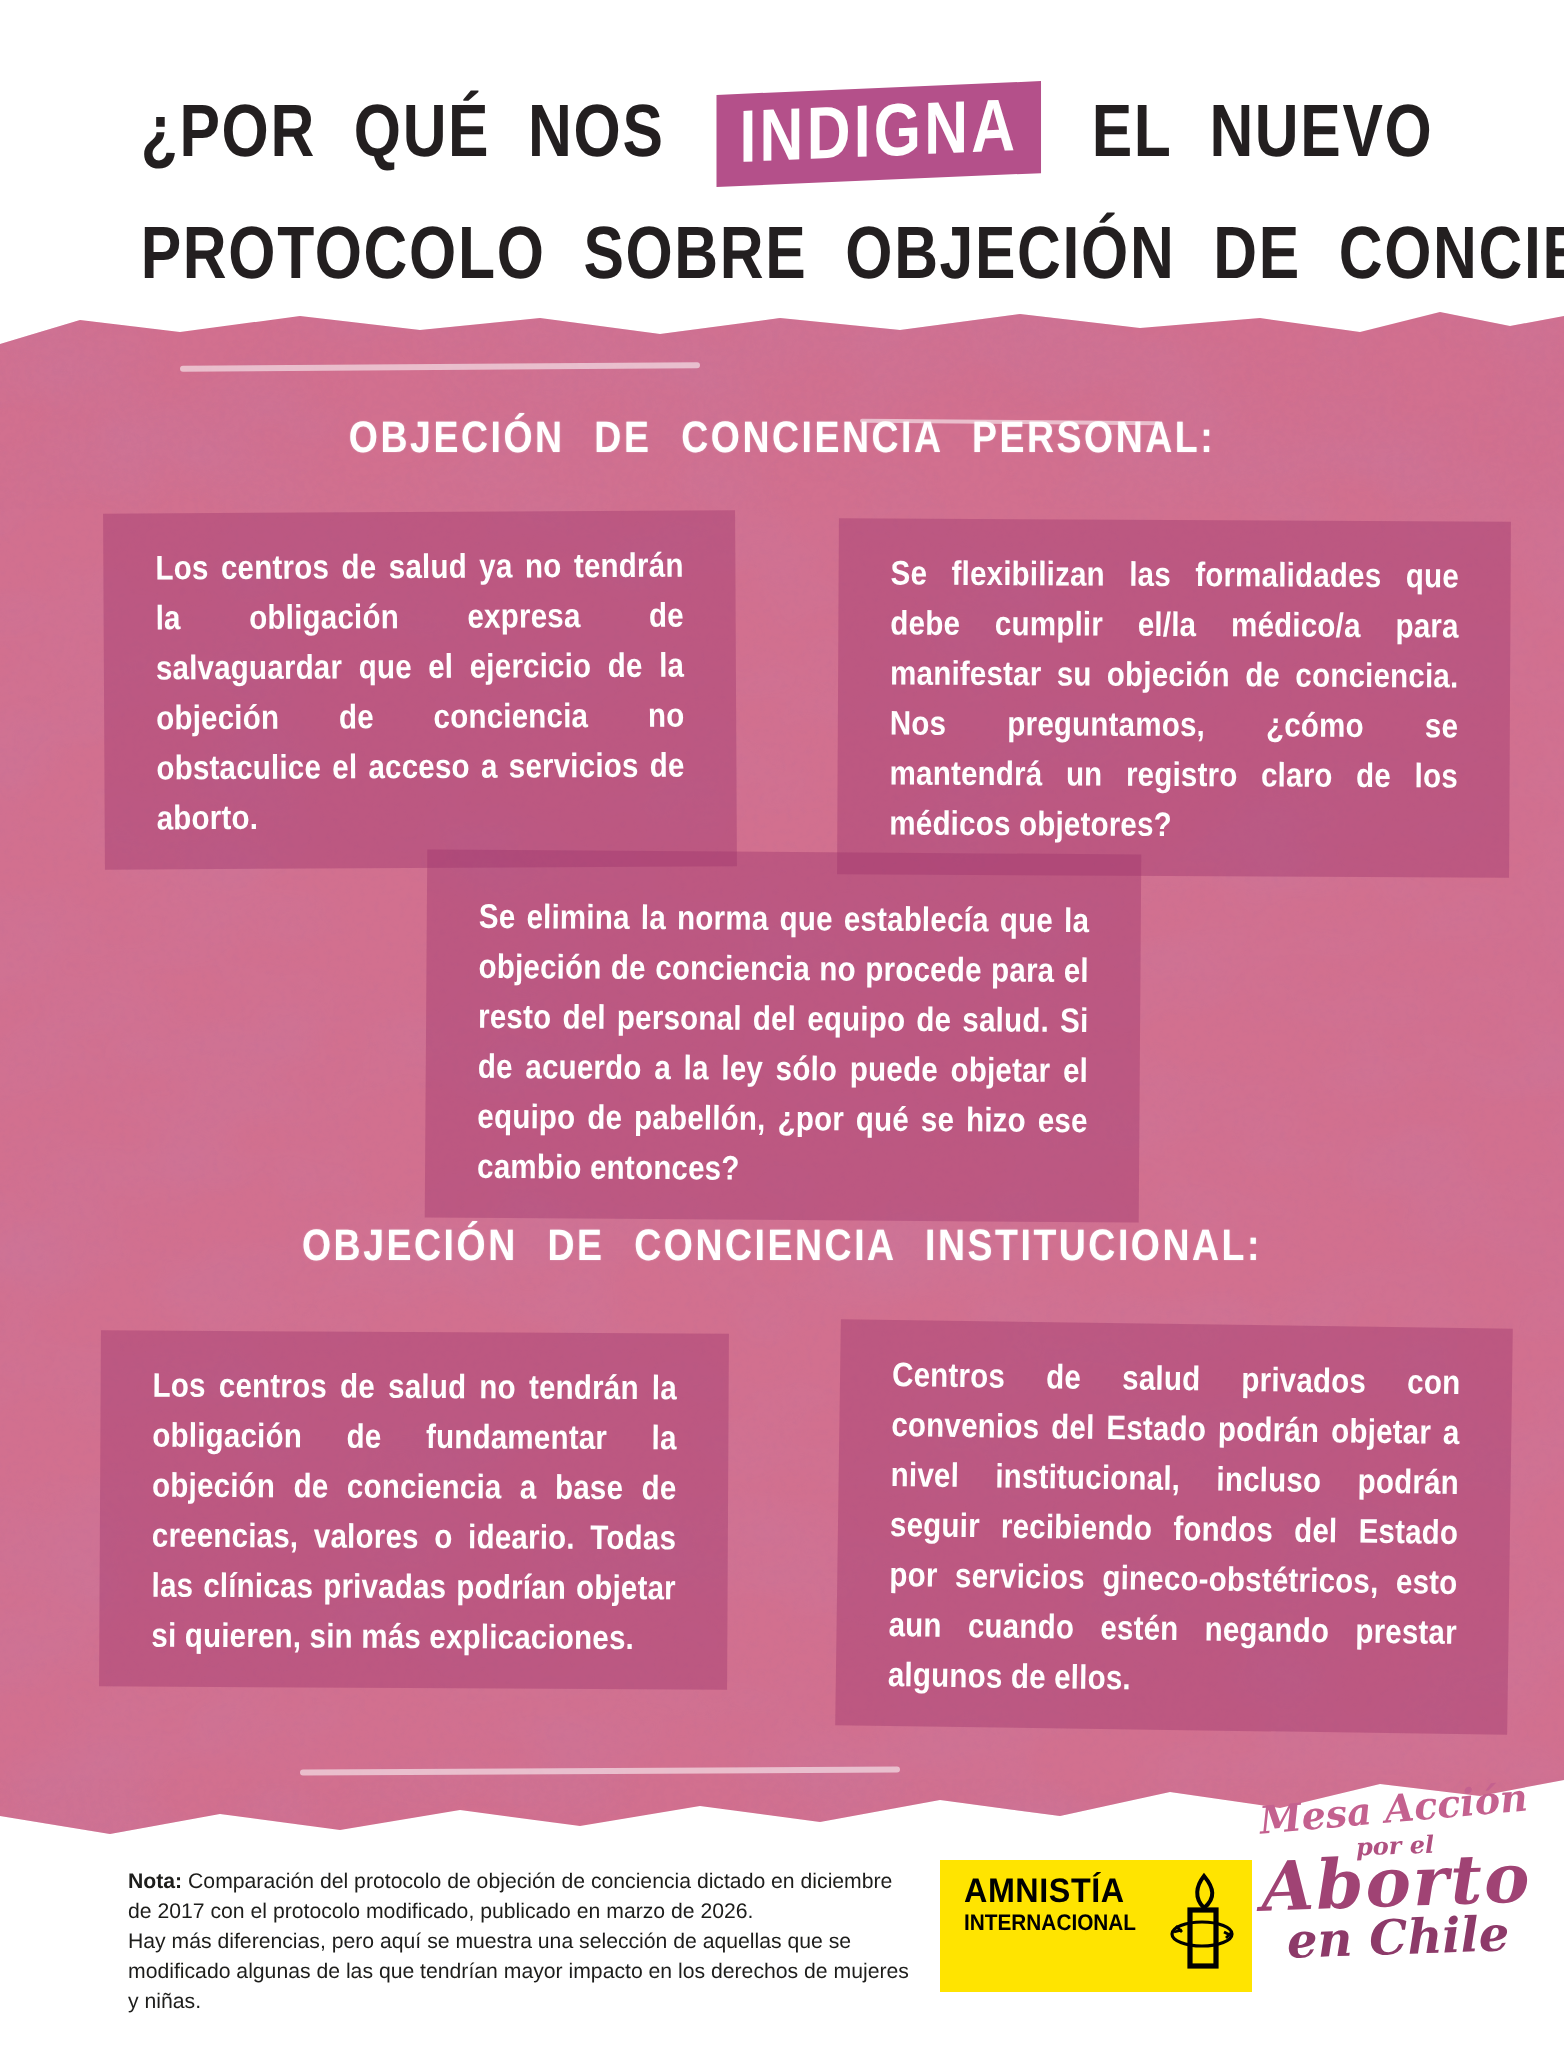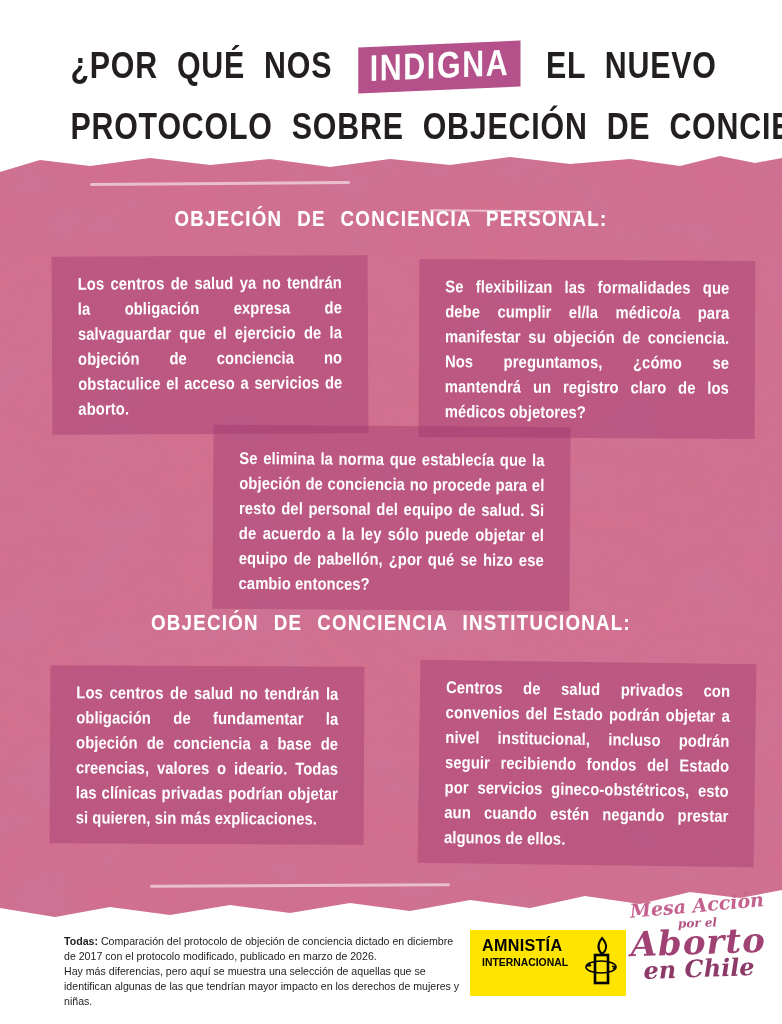--- a/index.html
+++ b/index.html
@@ -153,22 +153,22 @@
         <div class="box-text">Los centros de salud no tendrán la obligación de fundamentar la objeción de conciencia a base de creencias, valores o ideario. Todas las clínicas privadas podrían objetar si quieren, sin más explicaciones.</div>
       </div>
 
       <div class="info-box" style="left:419px;top:514px;width:336px;min-height:200px;transform:rotate(0.8deg);">
         <div class="box-text">Centros de salud privados con convenios del Estado podrán objetar a nivel institucional, incluso podrán seguir recibiendo fondos del Estado por servicios gineco-obstétricos, esto aun cuando estén negando prestar algunos de ellos.</div>
       </div>
     </div>
   </div>
 
   <div class="footer-note">
-    <p><span class="note-label">Todas:</span> <span>Comparación del protocolo de objeción de conciencia dictado en diciembre de 2017 con el protocolo modificado, publicado en marzo de 2026.</span></p>
-    <p>Hay más diferencias, pero aquí se muestra una selección de aquellas que se identifican algunas de las que tendrían mayor impacto en los derechos de mujeres y niñas.</p>
+    <p><span class="note-label">Nota:</span> <span>Comparación del protocolo de objeción de conciencia dictado en diciembre de 2017 con el protocolo modificado, publicado en marzo de 2026.</span></p>
+    <p>Hay más diferencias, pero aquí se muestra una selección de aquellas que se modificado algunas de las que tendrían mayor impacto en los derechos de mujeres y niñas.</p>
   </div>
 
   <div class="amnesty" style="background:#ffe400;">
     <div class="amnesty-text">
       <div class="amnesty-l1">AMNISTÍA</div>
       <div class="amnesty-l2">INTERNACIONAL</div>
     </div>
     <svg width="34" height="50" viewBox="0 0 34 50" aria-hidden="true">
       <path d="M18 2 C 23 8 24 13 18 18 C 13 13 14 7 18 2 Z" fill="none" stroke="#000" stroke-width="2"></path>
       <rect x="11" y="19" width="13" height="28" fill="none" stroke="#000" stroke-width="2.6"></rect>

